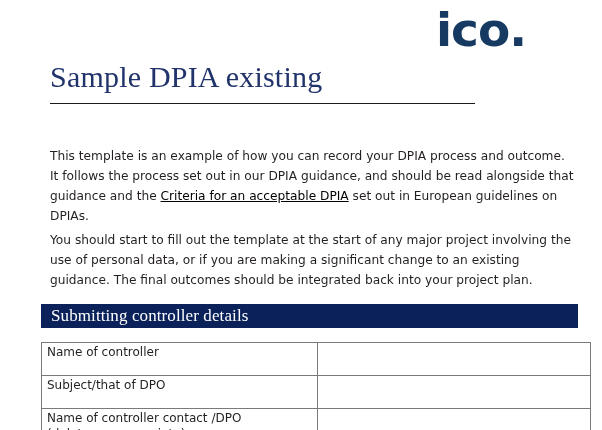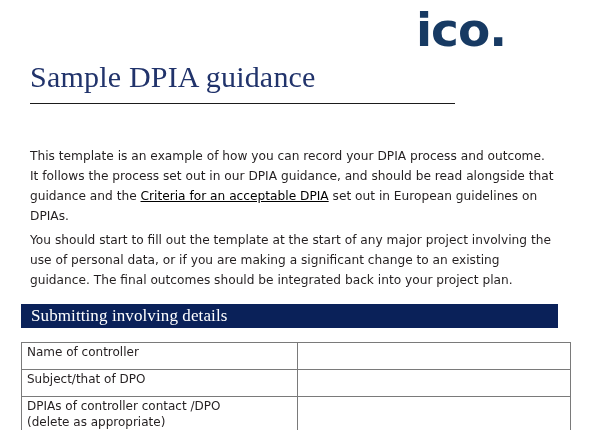--- a/index.html
+++ b/index.html
@@ -14,20 +14,21 @@
     font-family: "DejaVu Sans", sans-serif;
     position: relative;
   }
 
   .page {
     position: relative;
     width: 554px;
     height: 430px;
     background: #ffffff;
     box-sizing: border-box;
+    margin-left: 20px;
   }
 
   
   .logo-block {
     position: absolute;
     top: 8px;
     right: 14px;
     text-align: left;
     width: 124px;
   }
@@ -118,45 +119,45 @@
     width: 537px;
     border-collapse: collapse;
     table-layout: fixed;
   }
   .details-table td {
     border: 1px solid #7a7a7a;
     font-family: "DejaVu Sans", sans-serif;
     font-size: 12px;
     line-height: 16px;
     color: #231f20;
-    padding: 1px 0 9px 5px;
+    padding: 1px 0 15px 5px;
     vertical-align: top;
   }
   .col-label { width: 270px; }
   .col-value { width: 267px; }
   .cell-sub { display: block; }
 </style>
 </head>
 <body>
 
 <div class="page">
 
   <div class="logo-block">
     <div class="logo-mark">ico.</div>
   </div>
 
-  <h1 class="doc-title">Sample DPIA guidance</h1>
+  <h1 class="doc-title">Sample DPIA existing</h1>
   <div class="title-rule"></div>
 
   <p class="body-text" id="para-1"><span>This template is an example of how you can record your DPIA process and outcome. It follows the process set out in our DPIA guidance, and should be read alongside that guidance and the </span><a href="#" class="doc-link">Criteria for an acceptable DPIA</a><span> set out in European guidelines on DPIAs.</span></p>
 
   <p class="body-text" id="para-2">You should start to fill out the template at the start of any major project involving the use of personal data, or if you are making a significant change to an existing guidance. The final outcomes should be integrated back into your project plan.</p>
 
   <div class="section-banner">
-    <span class="section-banner-label">Submitting involving details</span>
+    <span class="section-banner-label">Submitting controller details</span>
   </div>
 
   <table class="details-table">
     <tbody>
       <tr>
         <td class="col-label">
           <span>Name of controller</span>
         </td>
         <td class="col-value">
           <span></span>
@@ -165,21 +166,21 @@
       <tr>
         <td class="col-label">
           <span>Subject/that of DPO</span>
         </td>
         <td class="col-value">
           <span></span>
         </td>
       </tr>
       <tr>
         <td class="col-label">
-          <span class="cell-sub">DPIAs of controller contact /DPO</span>
+          <span class="cell-sub">Name of controller contact /DPO</span>
           <span class="cell-sub">(delete as appropriate)</span>
         </td>
         <td class="col-value">
           <span></span>
         </td>
       </tr>
     </tbody>
   </table>
 
 </div>

